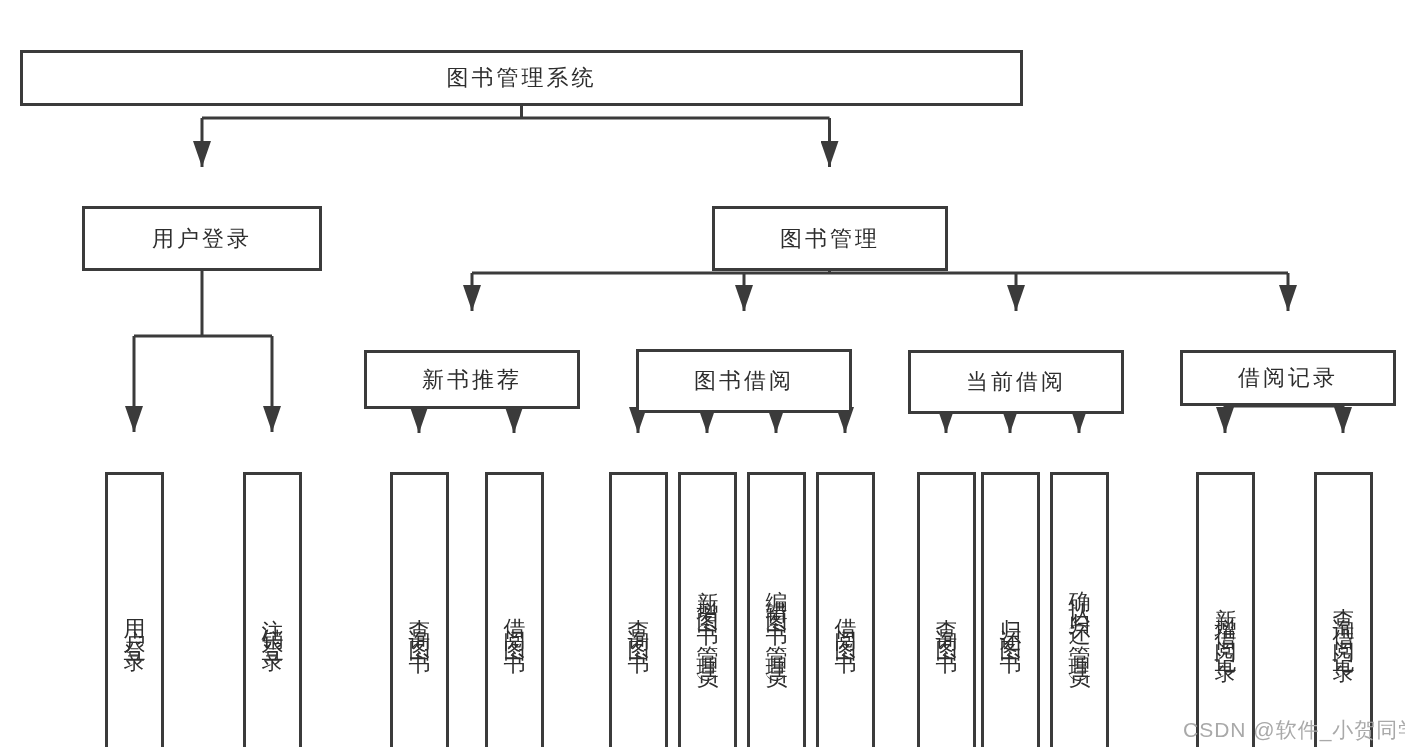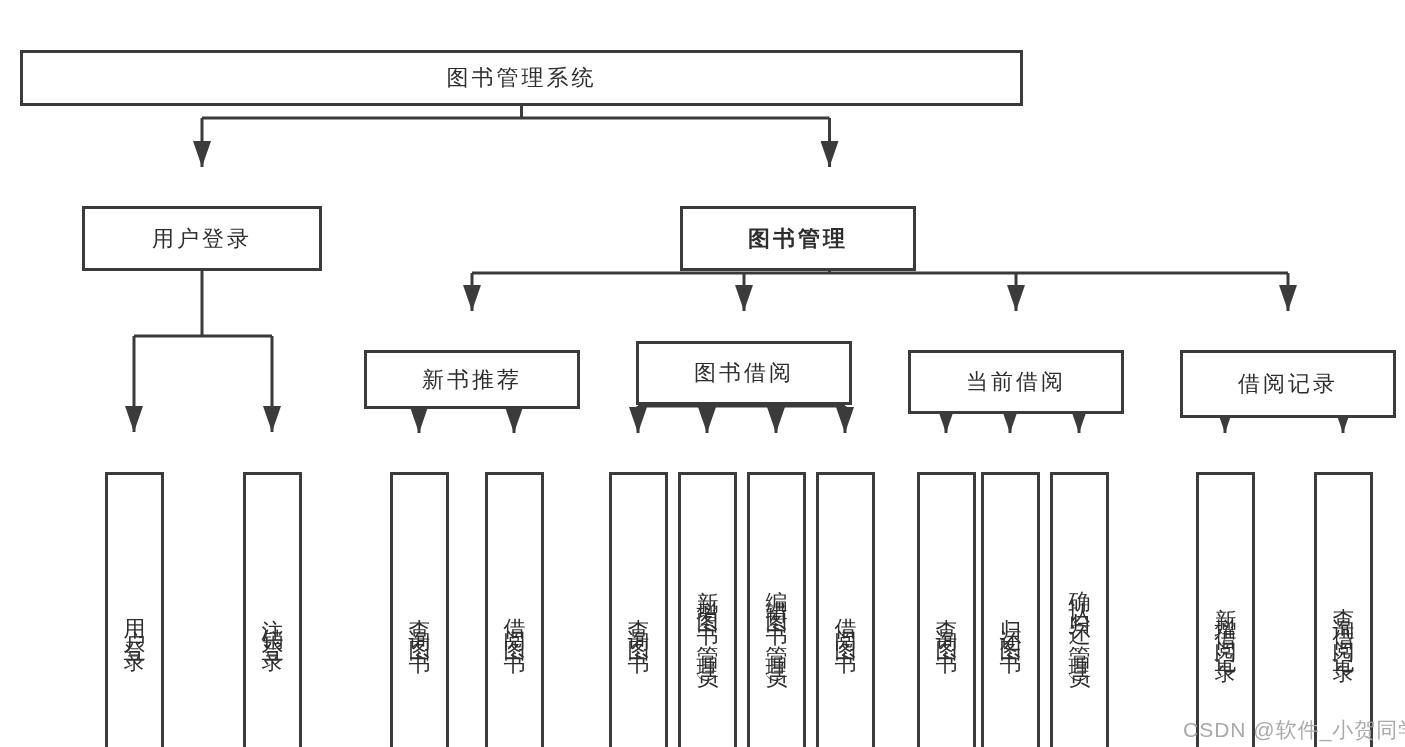--- a/index.html
+++ b/index.html
@@ -115,26 +115,26 @@
         <path d="M1225,406 H1343"></path>
         <path d="M1225,406 V433" marker-end="url(#arrow)"></path>
         <path d="M1343,406 V433" marker-end="url(#arrow)"></path>
       </g>
     </g>
   </svg>
 
   <div class="node" style="left:20px; top:13px; width:1003px; height:56px;">图书管理系统</div>
 
   <div class="node" style="left:82px; top:169px; width:240px; height:65px;">用户登录</div>
-  <div class="node" style="left:680px; top:169px; width:236px; height:65px;font-weight:bold;">图书管理</div>
+  <div class="node" style="left:712px; top:169px; width:236px; height:65px;">图书管理</div>
 
   <div class="node" style="left:364px; top:313px; width:216px; height:59px;">新书推荐</div>
-  <div class="node" style="left:636px; top:304px; width:216px; height:64px;">图书借阅</div>
+  <div class="node" style="left:636px; top:312px; width:216px; height:64px;">图书借阅</div>
   <div class="node" style="left:908px; top:313px; width:216px; height:64px;">当前借阅</div>
-  <div class="node" style="left:1180px; top:313px; width:216px; height:68px;">借阅记录</div>
+  <div class="node" style="left:1180px; top:313px; width:216px; height:56px;">借阅记录</div>
 
   <div class="node vnode" style="left:105px; top:435px; width:59px; height:301px;">用户登录</div>
   <div class="node vnode" style="left:243px; top:435px; width:59px; height:301px;">注销登录</div>
 
   <div class="node vnode" style="left:390px; top:435px; width:59px; height:301px;">查询图书</div>
   <div class="node vnode" style="left:485px; top:435px; width:59px; height:301px;">借阅图书</div>
 
   <div class="node vnode" style="left:609px; top:435px; width:59px; height:301px;">查询图书</div>
   <div class="node vnode" style="left:678px; top:435px; width:59px; height:301px;">新增图书（管理员）</div>
   <div class="node vnode" style="left:747px; top:435px; width:59px; height:301px;">编辑图书（管理员）</div>

